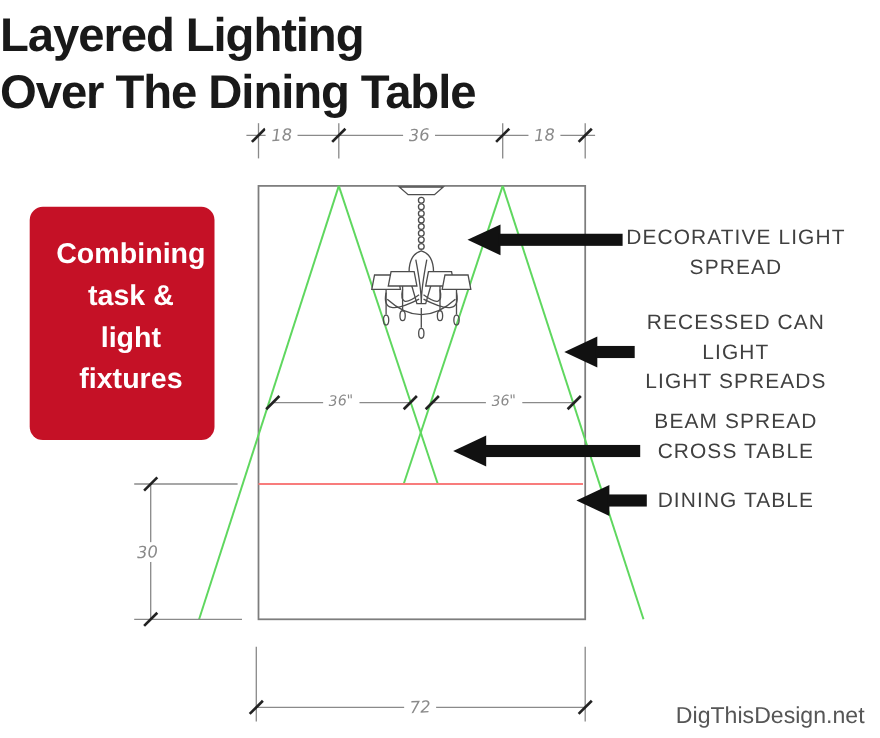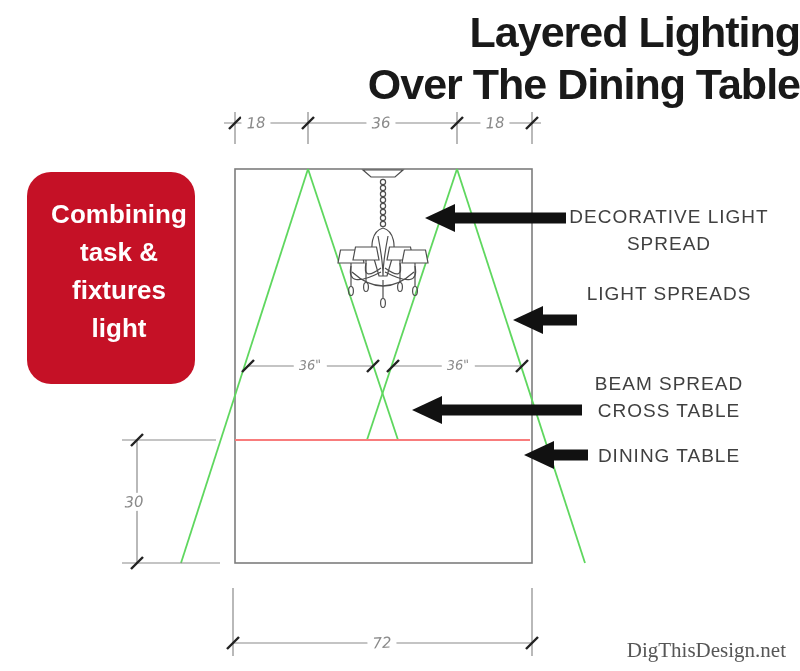--- a/index.html
+++ b/index.html
@@ -2,28 +2,28 @@
 <html><head>
 <meta charset="utf-8">
 <style>
   html,body{margin:0;padding:0;background:#ffffff;}
   #canvas{
     position:relative;width:800px;height:671px;background:#ffffff;overflow:hidden;
     font-family:"Liberation Sans",sans-serif;
   }
   
   .title{
-    position:absolute;top:6px;left:0;width:100%;text-align:right;
+    position:absolute;top:6px;left:0;width:100%;text-align:left;
     font-weight:bold;font-size:43px;line-height:52px;letter-spacing:-1px;
     color:#191919;
   }
   
   .callout{
-    position:absolute;left:27px;top:172px;width:168px;height:212px;
-    background:#c51126;border-radius:24px;color:#ffffff;
+    position:absolute;left:27px;top:188px;width:168px;height:212px;
+    background:#c51126;border-radius:12px;color:#ffffff;
     text-align:center;font-weight:bold;font-size:26px;line-height:38px;
     box-sizing:border-box;padding-top:23px;padding-left:16px;
   }
   
   svg.diagram{position:absolute;left:0;top:0;}
   
   .dim{
     position:absolute;transform:translate(-50%,-50%) rotate(-3deg);
     background:#ffffff;padding:0 5px;
     font-family:"DejaVu Sans",sans-serif;font-style:italic;
@@ -33,38 +33,38 @@
   
   .rlabel{
     position:absolute;left:557px;width:224px;text-align:center;
     font-size:19px;line-height:27px;letter-spacing:1px;color:#404040;
     font-family:"Liberation Sans",sans-serif;
   }
   
   .watermark{
     position:absolute;right:14px;bottom:8px;
     font-size:21px;color:#565656;letter-spacing:0px;
-    font-family:Liberation Serif, serif;
+    font-family:Liberation Sans, sans-serif;
   }
 </style>
 </head>
 <body>
 
 <div id="canvas">
 
   <div class="title">
     <div>Layered Lighting</div>
     <div>Over The Dining Table</div>
   </div>
 
   <div class="callout">
     <div>Combining</div>
     <div>task &amp;</div>
+    <div>light</div>
     <div>fixtures</div>
-    <div>light</div>
   </div>
 
   <svg class="diagram" width="800" height="671" viewBox="0 0 800 671">
 
     <rect x="235" y="169" width="297" height="394" fill="none" stroke="#7d7d7d" stroke-width="1.6"></rect>
 
     <g stroke="#5fd75f" stroke-width="1.8">
       <line x1="308" y1="169" x2="181" y2="563"></line>
       <line x1="308" y1="169" x2="398" y2="440"></line>
       <line x1="457" y1="169" x2="367" y2="440"></line>
@@ -167,20 +167,21 @@
   <span class="dim small" style="left:310px;top:365px">36"</span>
   <span class="dim small" style="left:458px;top:365px">36"</span>
   <span class="dim" style="left:134px;top:502px">30</span>
   <span class="dim" style="left:382px;top:643px">72</span>
 
   <div class="rlabel" style="top:203px">
     <div>DECORATIVE LIGHT</div>
     <div>SPREAD</div>
   </div>
   <div class="rlabel" style="top:280px">
+    <div>RECESSED CAN LIGHT</div>
     <div>LIGHT SPREADS</div>
   </div>
   <div class="rlabel" style="top:370px">
     <div>BEAM SPREAD</div>
     <div>CROSS TABLE</div>
   </div>
   <div class="rlabel" style="top:442px">
     <div>DINING TABLE</div>
   </div>
 

